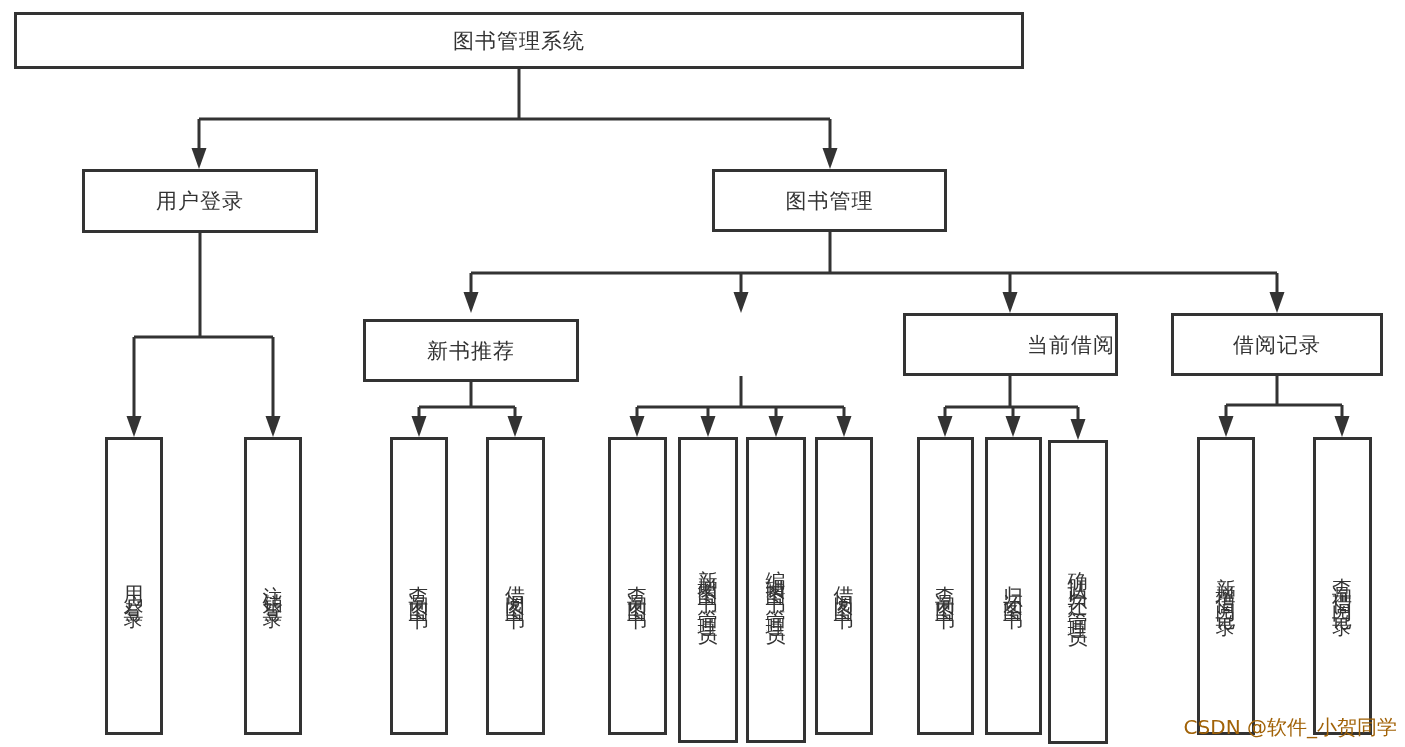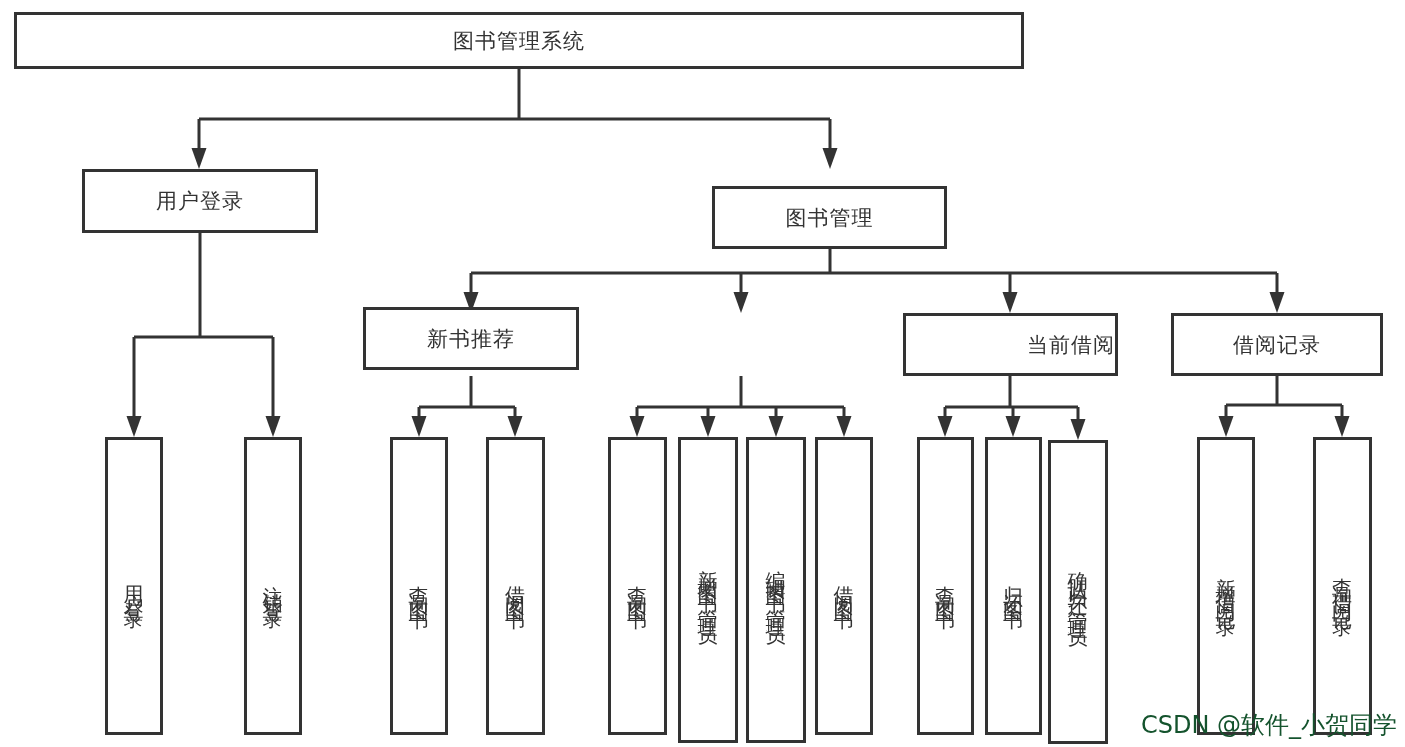--- a/index.html
+++ b/index.html
@@ -46,22 +46,22 @@
     writing-mode: vertical-rl;
     text-orientation: mixed;
     letter-spacing: 8px;
     line-height: 1;
     white-space: nowrap;
   }
   .watermark {
     position: absolute;
     right: 8px;
     bottom: 6px;
-    font-size: 24px;
-    color: #14532d;
+    font-size: 20px;
+    color: #a16207;
     z-index: 3;
     white-space: nowrap;
     margin-left: 36px;
   }
 </style>
 </head>
 <body>
 
 <div id="stage">
 
@@ -105,25 +105,25 @@
     </g>
   </svg>
 
   <div class="box hbox" style="left:14px; top:12px; width:1010px; height:57px;">
     <span>图书管理系统</span>
   </div>
 
   <div class="box hbox" style="left:82px; top:169px; width:236px; height:64px;">
     <span>用户登录</span>
   </div>
-  <div class="box hbox" style="left:712px; top:169px; width:235px; height:63px;margin-top:17px;">
+  <div class="box hbox" style="left:712px; top:169px; width:235px; height:63px;">
     <span>图书管理</span>
   </div>
 
-  <div class="box hbox" style="left:363px; top:307px; width:216px; height:63px;">
+  <div class="box hbox" style="left:363px; top:319px; width:216px; height:63px;">
     <span>新书推荐</span>
   </div>
   <div class="box hbox" style="left:903px; top:313px; width:215px; height:63px;justify-content:flex-end;">
     <span>当前借阅</span>
   </div>
   <div class="box hbox" style="left:1171px; top:313px; width:212px; height:63px;">
     <span>借阅记录</span>
   </div>
 
   <div class="box leaf" style="left:105px; top:437px; width:58px; height:298px;">

